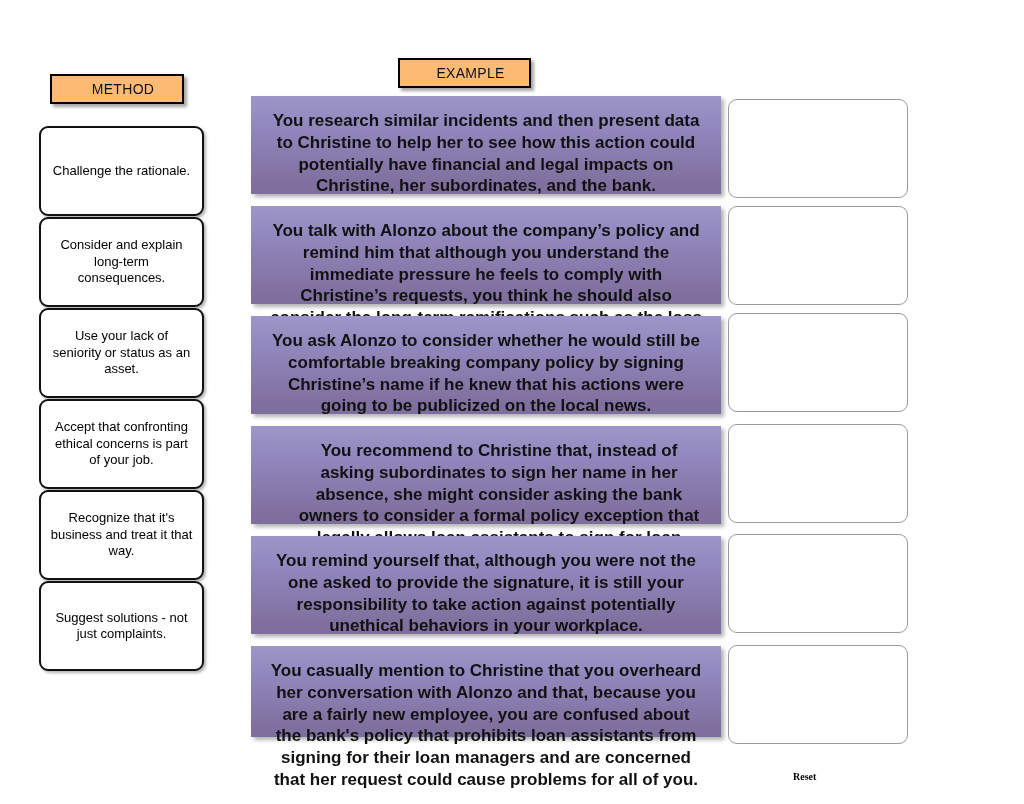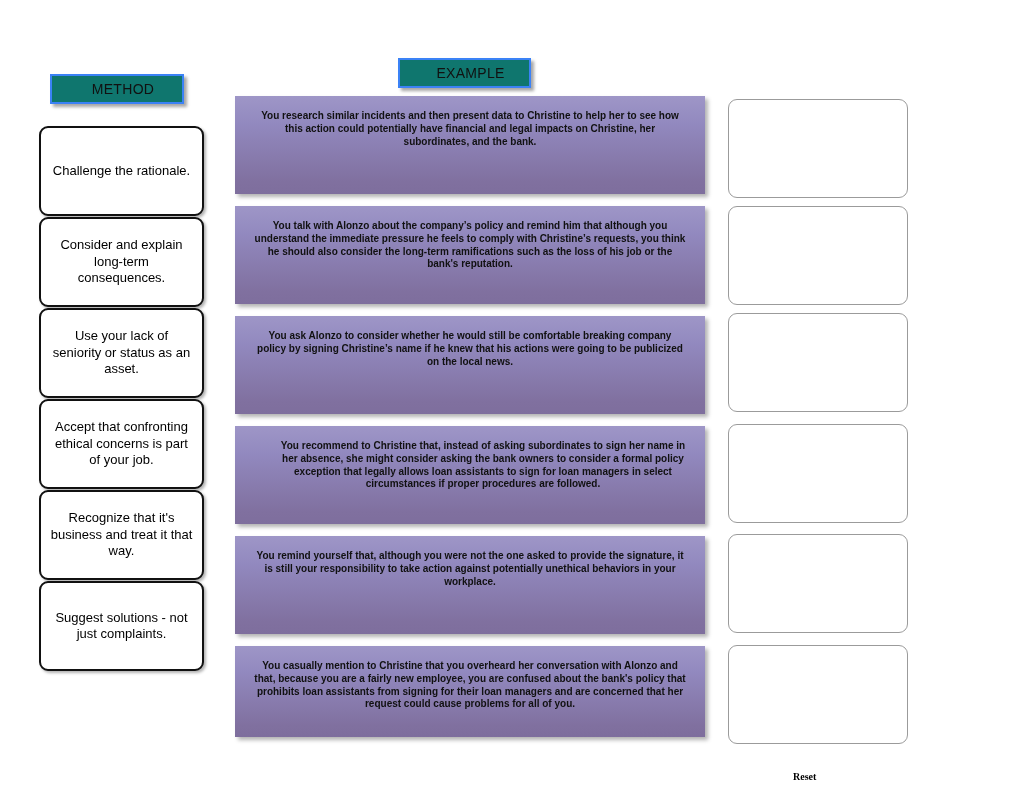--- a/index.html
+++ b/index.html
@@ -11,22 +11,22 @@
     width: 1024px;
     height: 804px;
     position: relative;
     font-family: "Liberation Sans", sans-serif;
     overflow: hidden;
   }
 
   
   .header-box {
     position: absolute;
-    background: #0f766e;
-    border: 2px solid #3b82f6;
+    background: #fdba74;
+    border: 2px solid #000000;
     box-shadow: 3px 3px 3px rgba(0,0,0,0.35);
     display: flex;
     align-items: center;
     justify-content: center;
     font-size: 14px;
     color: #111111;
     letter-spacing: 0.3px;
     box-sizing: border-box;
     padding-left: 12px;
   }
@@ -60,29 +60,29 @@
     line-height: 1.26;
     color: #000000;
     box-sizing: border-box;
     padding: 4px 8px;
     cursor: grab;
   }
 
   
   .example-card {
     position: absolute;
-    left: 235px;
+    left: 251px;
     width: 470px;
     background: linear-gradient(to bottom, #9e96c7 0%, #9289bf 28%, #80709f 88%, #7e6e9d 100%);
     box-shadow: 3px 3px 4px rgba(0,0,0,0.30);
     display: flex;
     align-items: flex-start;
     justify-content: center;
     text-align: center;
-    font-size: 10px;
+    font-size: 17px;
     line-height: 1.28;
     color: #111111;
     font-weight: bold;
     box-sizing: border-box;
     padding: 14px 18px 10px 18px;
     cursor: grab;
   }
   .example-card .txt { width: 100%; }
 
   

